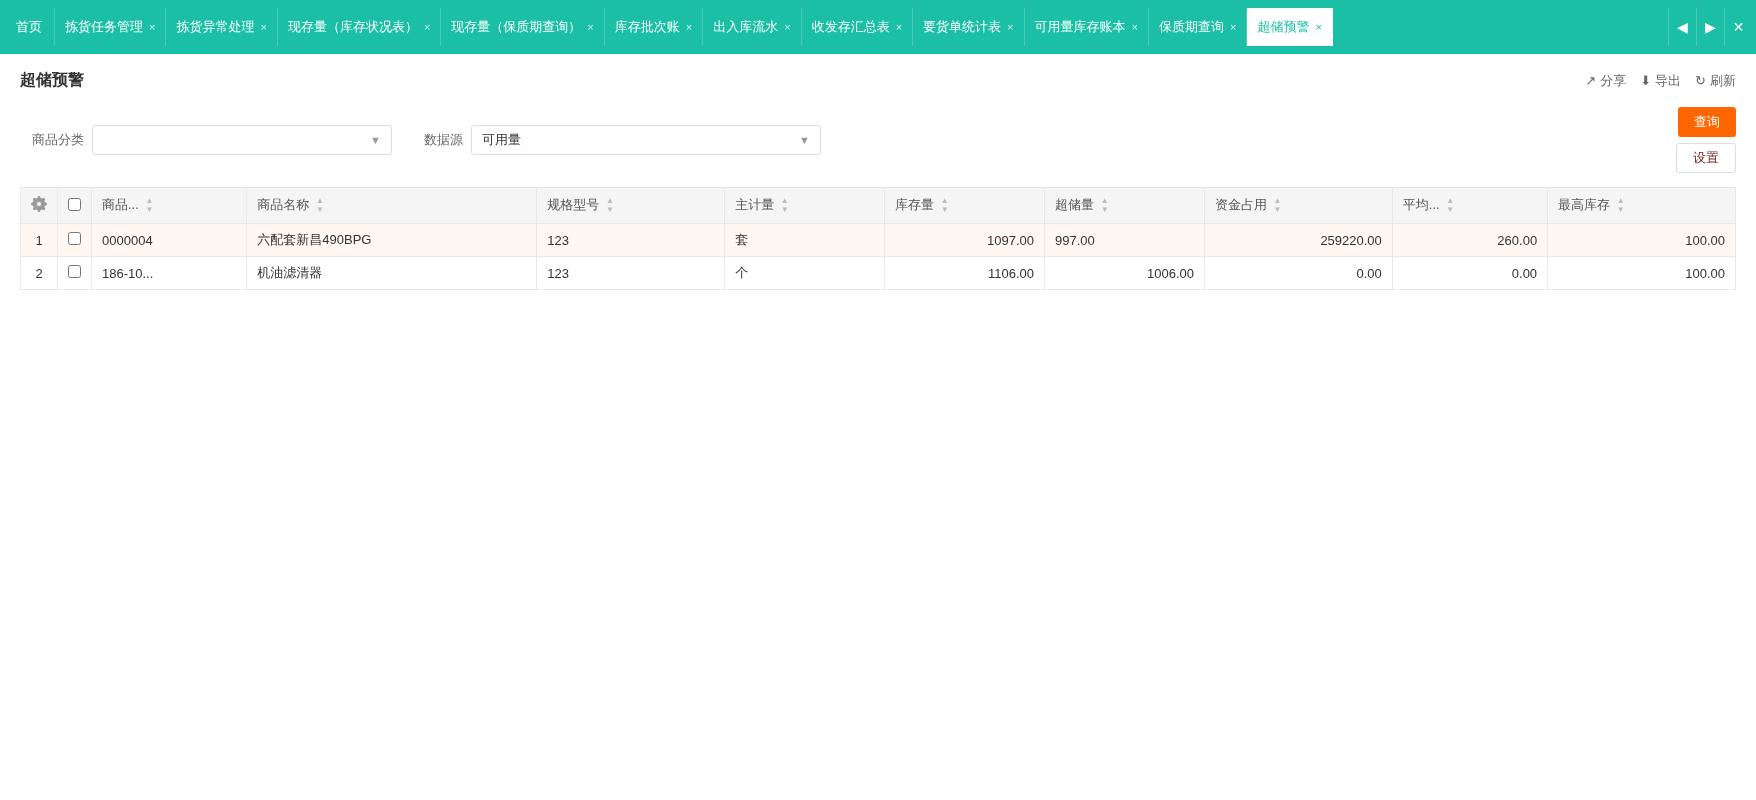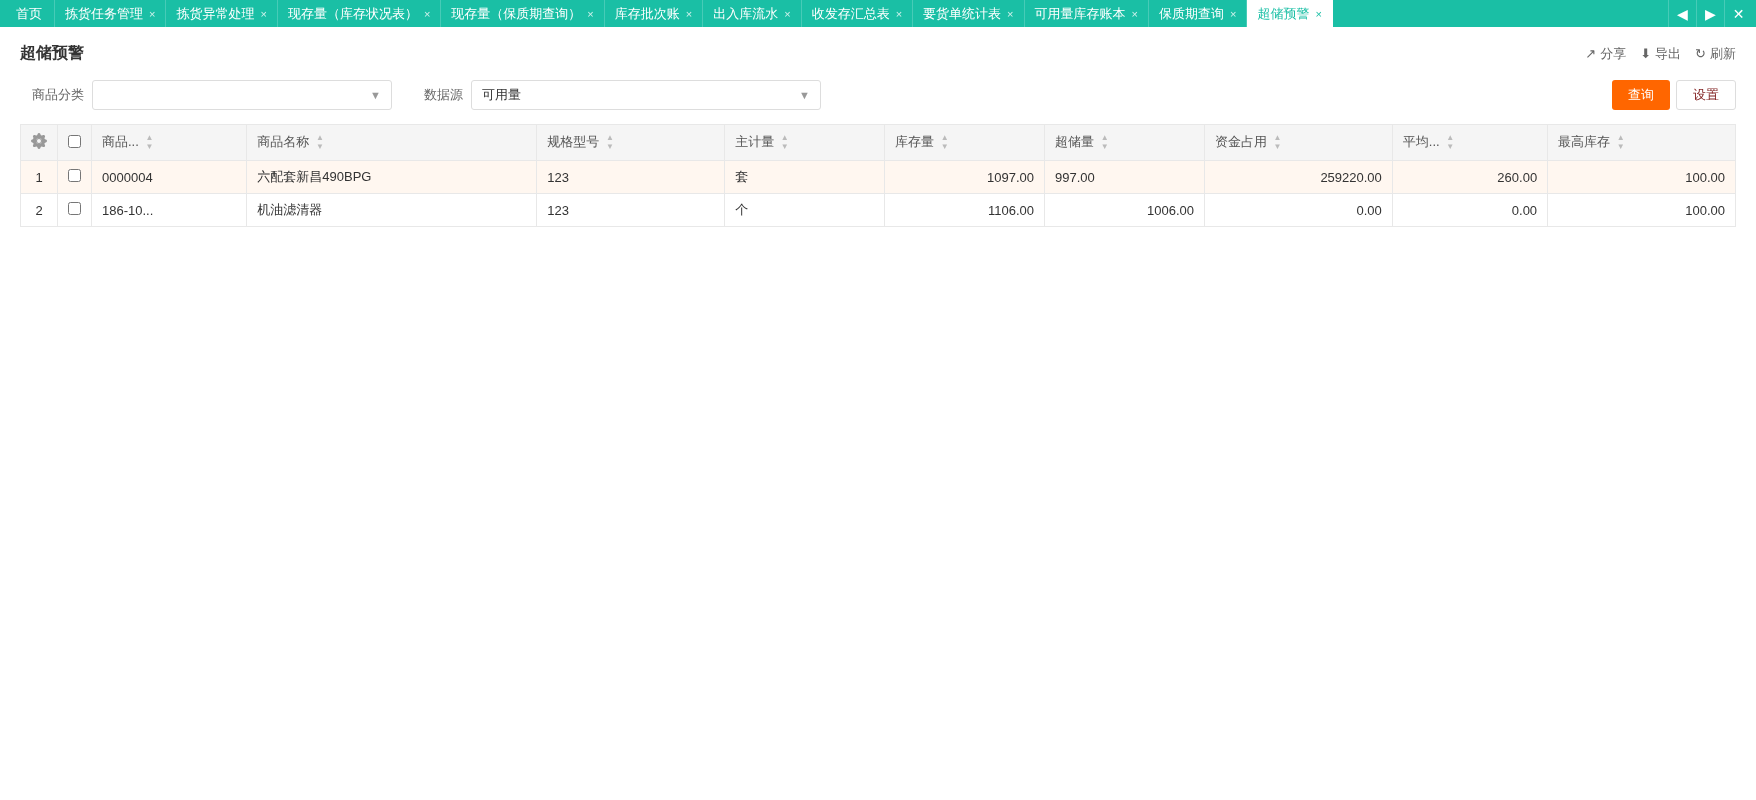--- a/index.html
+++ b/index.html
@@ -3,21 +3,21 @@
   <meta charset="utf-8">
   <style>
     * { margin: 0; padding: 0; box-sizing: border-box; }
     body { font-family: "Microsoft YaHei", Arial, sans-serif; font-size: 13px; background: #fff; color: #333; overflow-x: hidden; }
     
     
     .top-nav {
       display: flex;
       align-items: center;
       background: #1abfa5;
-      height: 27px;
+      height: 54px;
       padding: 0 4px;
       overflow: hidden;
       white-space: nowrap;
       gap: 0;
     }
     .nav-tab {
       display: inline-flex;
       align-items: center;
       height: 38px;
       padding: 0 10px;
@@ -300,21 +300,21 @@
         <span class="chevron-down">▼</span>
       </div>
     </div>
     <div class="filter-item">
       <span class="filter-label">数据源</span>
       <div class="filter-select filter-select-wide">
         <span>可用量</span>
         <span class="chevron-down">▼</span>
       </div>
     </div>
-    <div style="margin-left: auto; display: flex; flex-direction: row; gap: 6px;">
+    <div style="margin-left: auto; display: flex; flex-direction: column; gap: 6px;">
       <button class="btn-query">查询</button>
       <button class="btn-settings">设置</button>
     </div>
   </div>
 
   <table class="data-table">
     <thead>
       <tr>
         <th class="gear-cell" style="width:36px;">
           <svg class="gear-icon-svg" viewBox="0 0 16 16">

